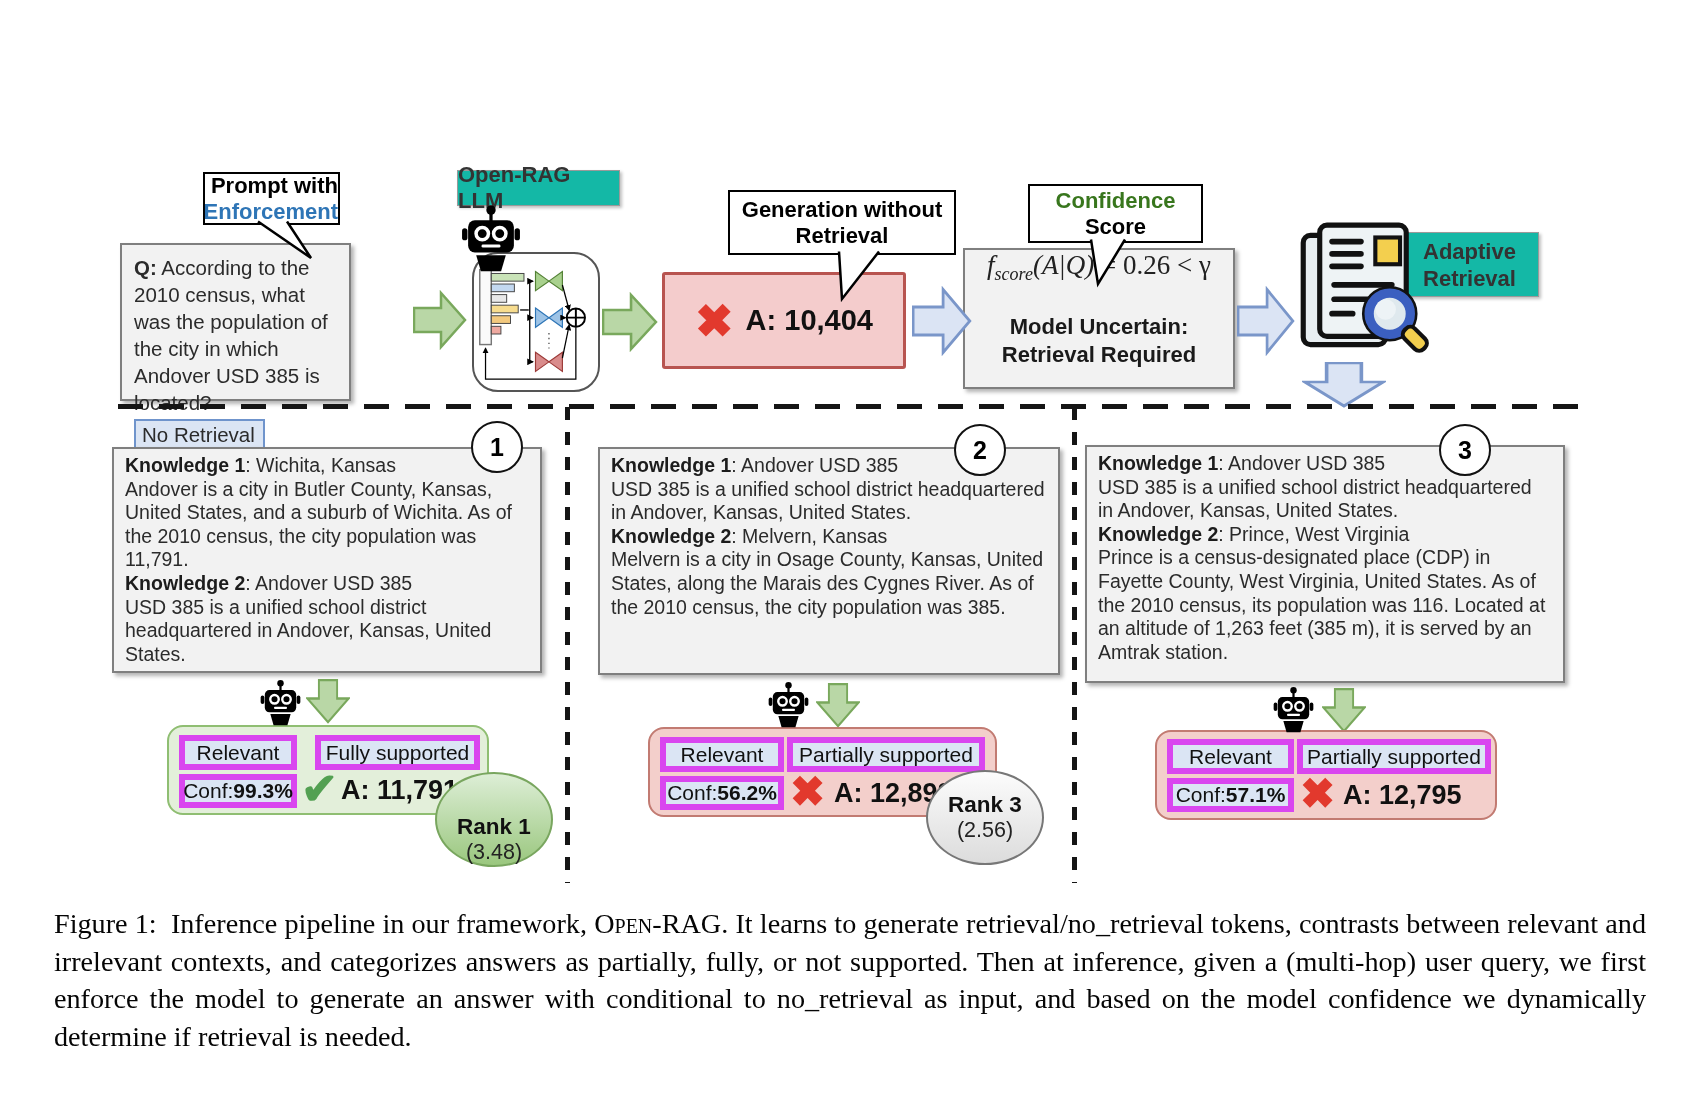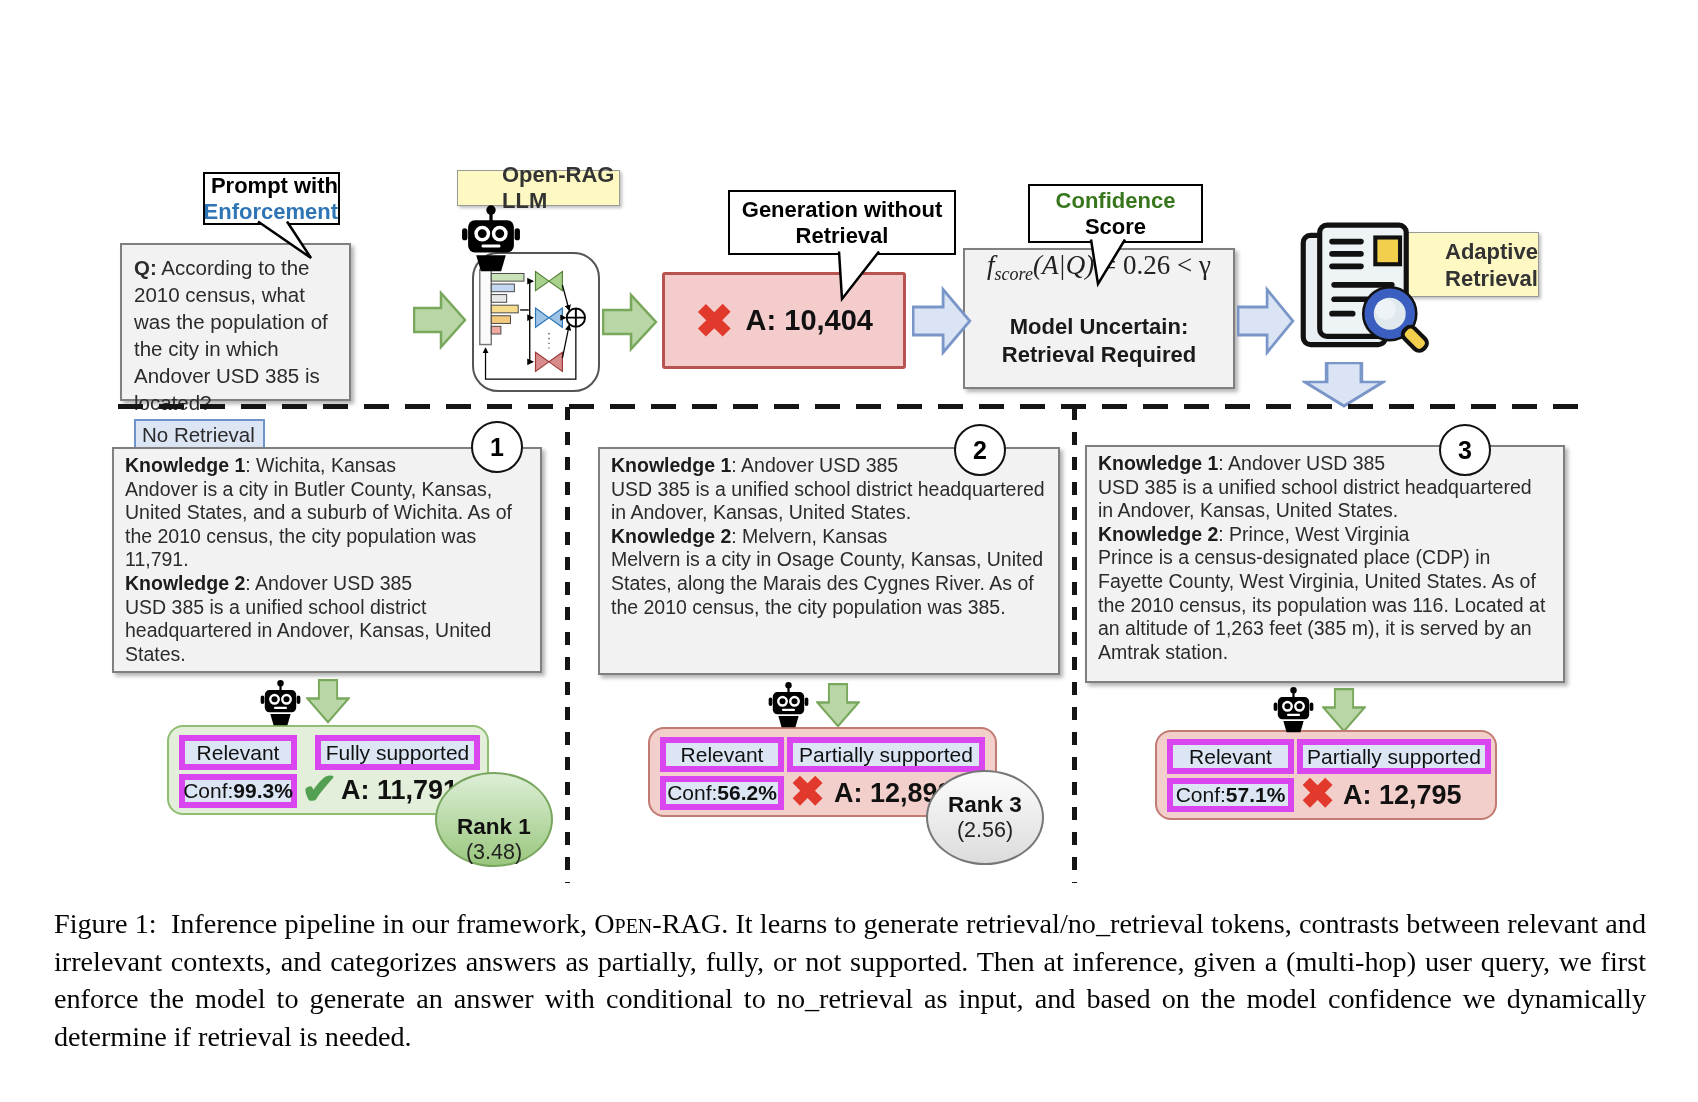--- a/index.html
+++ b/index.html
@@ -3,23 +3,23 @@
 <meta charset="utf-8">
 <style>
   * { box-sizing: border-box; margin: 0; padding: 0; }
   html,body { background:#fff; }
   .canvas { position:relative; width:1698px; height:1102px; background:#fff;
             font-family:"Liberation Sans", sans-serif; overflow:hidden; }
 
   
   .greybox { position:absolute; background:#f2f2f2; border:2px solid #7f7f7f;
              box-shadow:3px 3px 4px rgba(0,0,0,.30); color:#2b2b2b; }
-  .labelbox { position:absolute; background:#fef9c3; border:1.5px solid #9a9a9a;
+  .labelbox { position:absolute; background:#14b8a6; border:1.5px solid #9a9a9a;
               box-shadow:2px 2px 3px rgba(0,0,0,.25); display:flex; flex-direction:column;
-              align-items:center; justify-content:center; font-weight:bold; font-size:22px; color:#333;padding-left:44px; }
+              align-items:center; justify-content:center; font-weight:bold; font-size:22px; color:#333; }
   .bubble { position:absolute; background:#fff; border:2.5px solid #000; z-index:5;
             display:flex; flex-direction:column; align-items:center; justify-content:center;
             font-weight:bold; font-size:22px; line-height:26px; color:#000; }
   .overlay { position:absolute; left:0; top:0; z-index:6; pointer-events:none; }
   .tail { fill:#fff; stroke:#000; stroke-width:2.5; }
 
   
   .ar { position:absolute; }
   .ar-green polygon { fill:#b9d7a6; stroke:#79a85c; stroke-width:2.5; }
   .ar-blue  polygon { fill:#dbe4f4; stroke:#7a96c9; stroke-width:2.5; }

